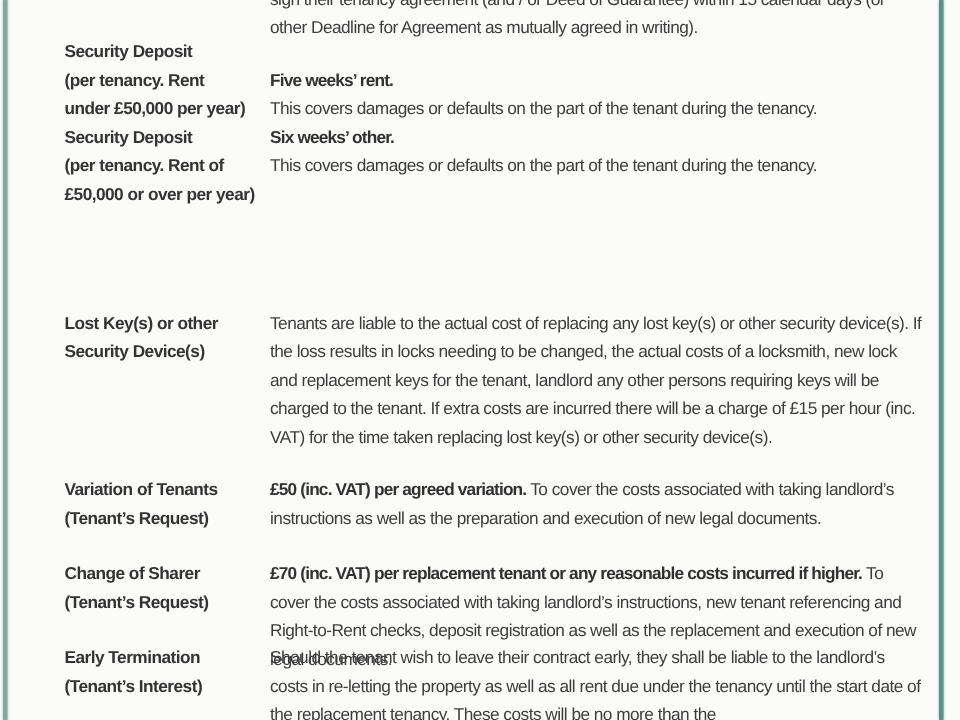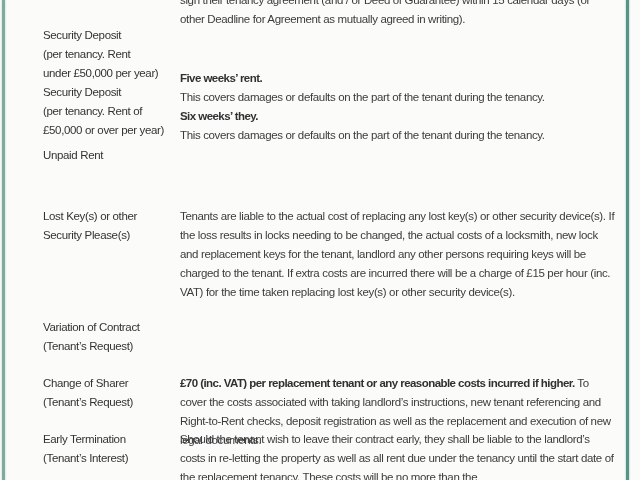--- a/index.html
+++ b/index.html
@@ -20,26 +20,26 @@
   .row{
     position:absolute;
     left:43px;
     display:flex;
     align-items:flex-start;
   }
   .cell{font-size:11.5px;line-height:19px;letter-spacing:-0.35px;}
   .label{
     width:137px;
     flex:0 0 137px;
-    font-weight:normal;
+    font-weight:bold;
     color:#333333;
     white-space:pre-line;
   }
   .desc{width:436px;flex:0 0 436px;}
-  .desc strong{letter-spacing:-0.55px;color:#313131;margin-top:24px;}
+  .desc strong{letter-spacing:-0.55px;color:#313131;}
   .desc strong.block{display:block;}
   .offset-1line{padding-top:19px;}
   .intro{left:180px;}
 </style>
 </head>
 <body>
 
 <div class="doc">
 
   <div class="edge left"></div>
@@ -57,40 +57,43 @@
       <strong class="block">Five weeks’ rent.</strong>
       <span>This covers damages or defaults on the part of the tenant during the tenancy.</span>
     </div>
   </div>
 
   <div class="row" style="top:83px">
     <div class="cell label">Security Deposit
 (per tenancy. Rent of
 £50,000 or over per year)</div>
     <div class="cell desc">
-      <strong class="block">Six weeks’ they.</strong>
+      <strong class="block">Six weeks’ other.</strong>
       <span>This covers damages or defaults on the part of the tenant during the tenancy.</span>
     </div>
   </div>
 
   <div class="row" style="top:146px">
-    <div class="cell label">Unpaid Rent</div>
   </div>
 
   <div class="row" style="top:207px">
     <div class="cell label">Lost Key(s) or other
-Security Please(s)</div>
+Security Device(s)</div>
     <div class="cell desc">
       <span>Tenants are liable to the actual cost of replacing any lost key(s) or other security device(s). If the loss results in locks needing to be changed, the actual costs of a locksmith, new lock and replacement keys for the tenant, landlord any other persons requiring keys will be charged to the tenant. If extra costs are incurred there will be a charge of £15 per hour (inc. VAT) for the time taken replacing lost key(s) or other security device(s).</span>
     </div>
   </div>
 
   <div class="row" style="top:318px">
-    <div class="cell label">Variation of Contract
+    <div class="cell label">Variation of Tenants
 (Tenant’s Request)</div>
+    <div class="cell desc">
+      <strong>£50 (inc. VAT) per agreed variation. </strong>
+      <span>To cover the costs associated with taking landlord’s instructions as well as the preparation and execution of new legal documents.</span>
+    </div>
   </div>
 
   <div class="row" style="top:374px">
     <div class="cell label">Change of Sharer
 (Tenant’s Request)</div>
     <div class="cell desc">
       <strong>£70 (inc. VAT) per replacement tenant or any reasonable costs incurred if higher. </strong>
       <span>To cover the costs associated with taking landlord’s instructions, new tenant referencing and Right-to-Rent checks, deposit registration as well as the replacement and execution of new legal documents.</span>
     </div>
   </div>

